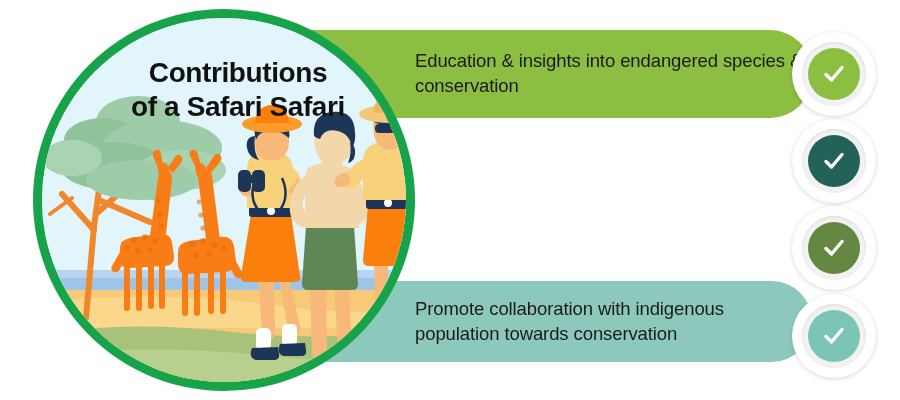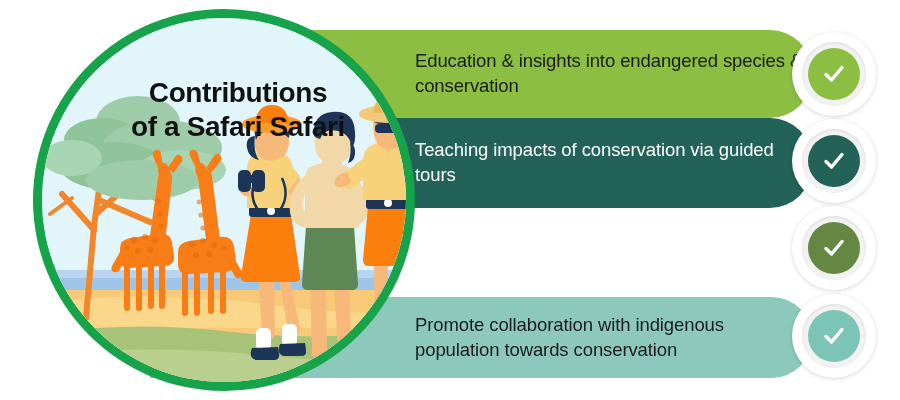--- a/index.html
+++ b/index.html
@@ -27,21 +27,21 @@
     left: 150px;
     width: 662px;
     display: flex;
     align-items: center;
     border-top-right-radius: 42px;
     border-bottom-right-radius: 42px;
   }
   .bar-1 { top: 30px;  height: 88px; background: #8cbe42; }
   .bar-2 { top: 118px; height: 90px; background: #226259; }
   .bar-3 { top: 208px; height: 89px; background: #648742; }
-  .bar-4 { top: 297px; height: 81px; background: #8cc9bc; }
+  .bar-4 { top: 281px; height: 81px; background: #8cc9bc; }
 
   .bar-text {
     position: absolute;
     left: 265px;
     width: 390px;
     font-size: 18.5px;
     line-height: 1.33;
     letter-spacing: -0.1px;
   }
   .bar-1 .bar-text { color: #1b1b1b; }
@@ -105,38 +105,34 @@
     width: 364px;
     text-align: center;
     z-index: 30;
     color: #111111;
     font-size: 28px;
     font-weight: bold;
     line-height: 1.2;
     letter-spacing: -0.4px;
     padding-left: 28px;
     box-sizing: border-box;
-    margin-top: 20px;
   }
   .scene { position: absolute; left:0; top:0; width:364px; height:364px; }
 </style>
 </head>
 <body>
 
 <div id="canvas">
 
   <div class="bars-layer">
 
     <div class="bar bar-1">
       <div class="bar-text">Education &amp; insights into endangered species &amp; conservation</div>
     </div>
 
-    <div class="bar bar-2">
-      <div class="bar-text">Teaching impacts of conservation via guided tours</div>
-    </div>
 
 
     <div class="bar bar-4">
       <div class="bar-text">Promote collaboration with indigenous population towards conservation</div>
     </div>
   </div>
 
   <div class="circle-wrap">
     <div class="circle-inner">
 

